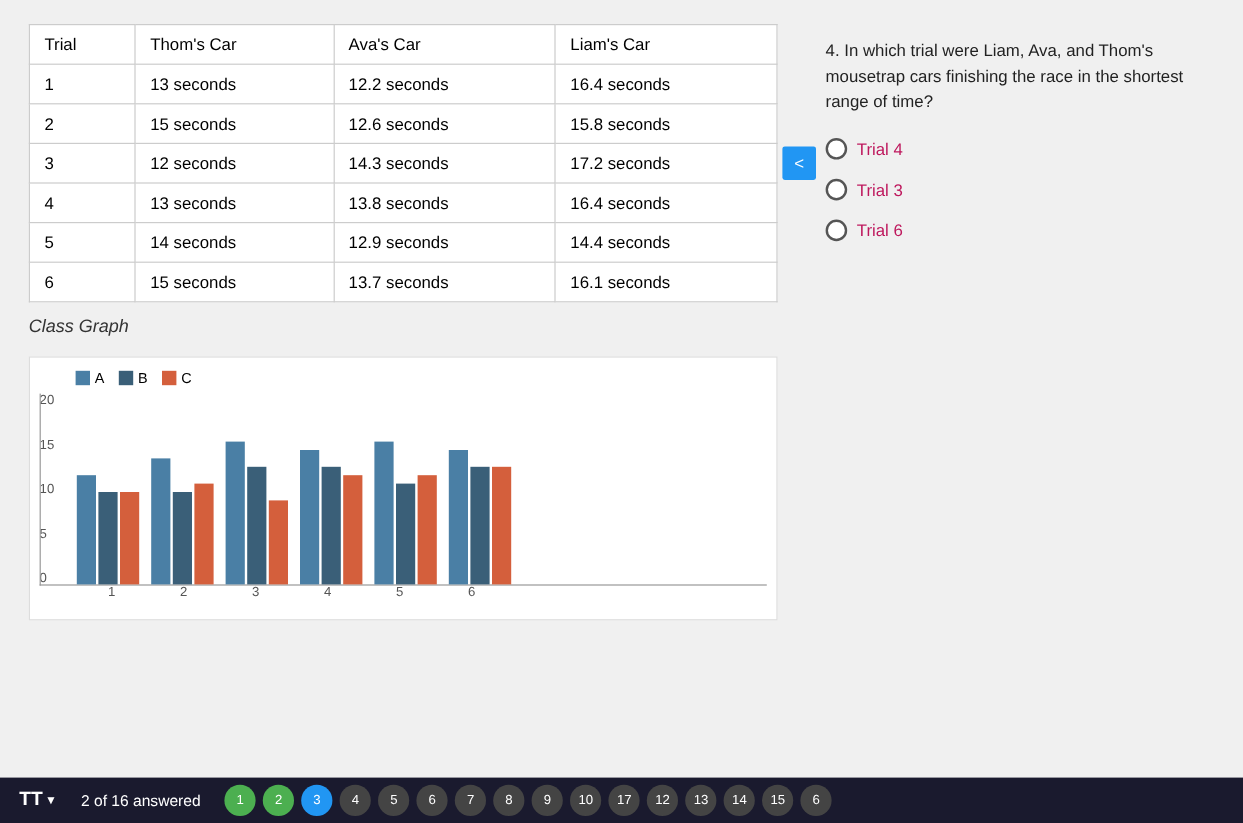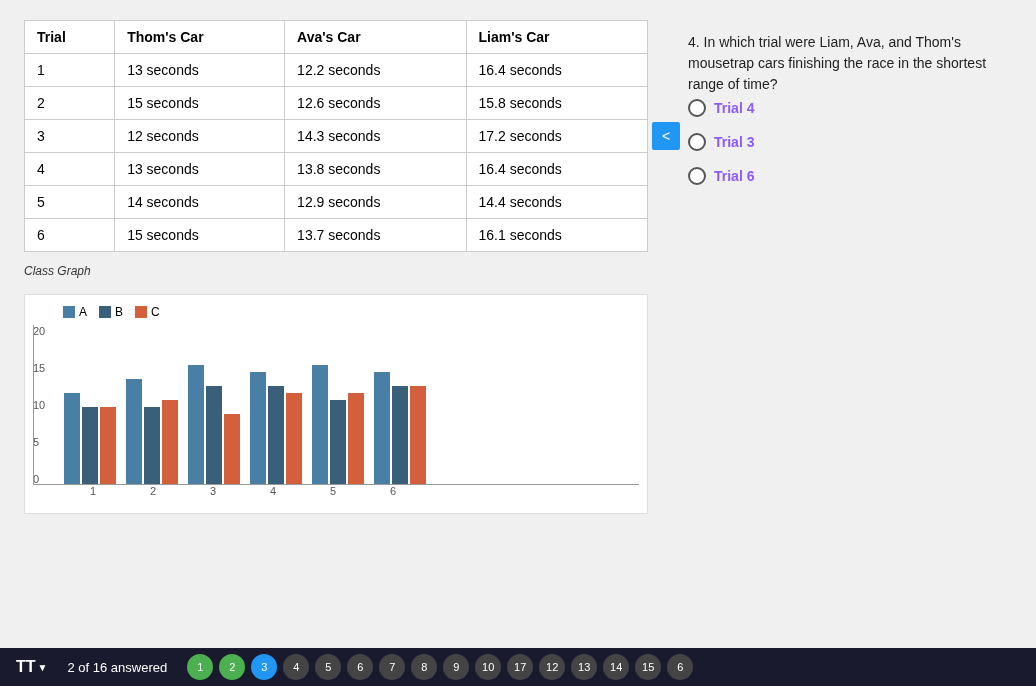--- a/index.html
+++ b/index.html
@@ -40,21 +40,21 @@
       background: white;
       font-size: 14px;
     }
     .data-table th, .data-table td {
       border: 1px solid #ccc;
       padding: 8px 12px;
       text-align: left;
     }
     .data-table th {
       background: white;
-      font-weight: 700;
+      font-weight: 400;
     }
     .data-table td {
       background: white;
     }
 
     .table-wrapper {
       position: relative;
     }
 
     .scroll-btn {
@@ -75,21 +75,21 @@
       border-radius: 2px;
     }
 
     
     .figure-label {
       font-weight: bold;
       font-size: 13px;
       margin-top: 4px;
     }
     .figure-sublabel {
-      font-size: 12px;
+      font-size: 15px;
       font-style: italic;
       color: #333;
     }
 
     .chart-container {
       background: white;
       border: 1px solid #ddd;
       padding: 10px 8px 8px 8px;
       margin-top: 4px;
     }
@@ -138,42 +138,41 @@
       display: flex;
       padding-left: 30px;
       font-size: 11px;
       color: #555;
     }
 
     
     .question-text {
       font-size: 14px;
       color: #222;
-      margin-bottom: 4px;
+      margin-bottom: 20px;
       line-height: 1.5;
     }
     .answer-option {
       display: flex;
       align-items: center;
       gap: 8px;
       margin-bottom: 16px;
       cursor: pointer;
     }
     .radio-circle {
       width: 18px;
       height: 18px;
       border-radius: 50%;
       border: 2px solid #555;
       background: white;
       flex-shrink: 0;
     }
     .answer-label {
       font-size: 14px;
-      color: #8b5cf6;
-      font-weight: bold;
+      color: #be185d;
     }
 
     
     .bottom-bar {
       background: #1a1a2e;
       height: 38px;
       display: flex;
       align-items: center;
       padding: 0 16px;
       gap: 12px;

